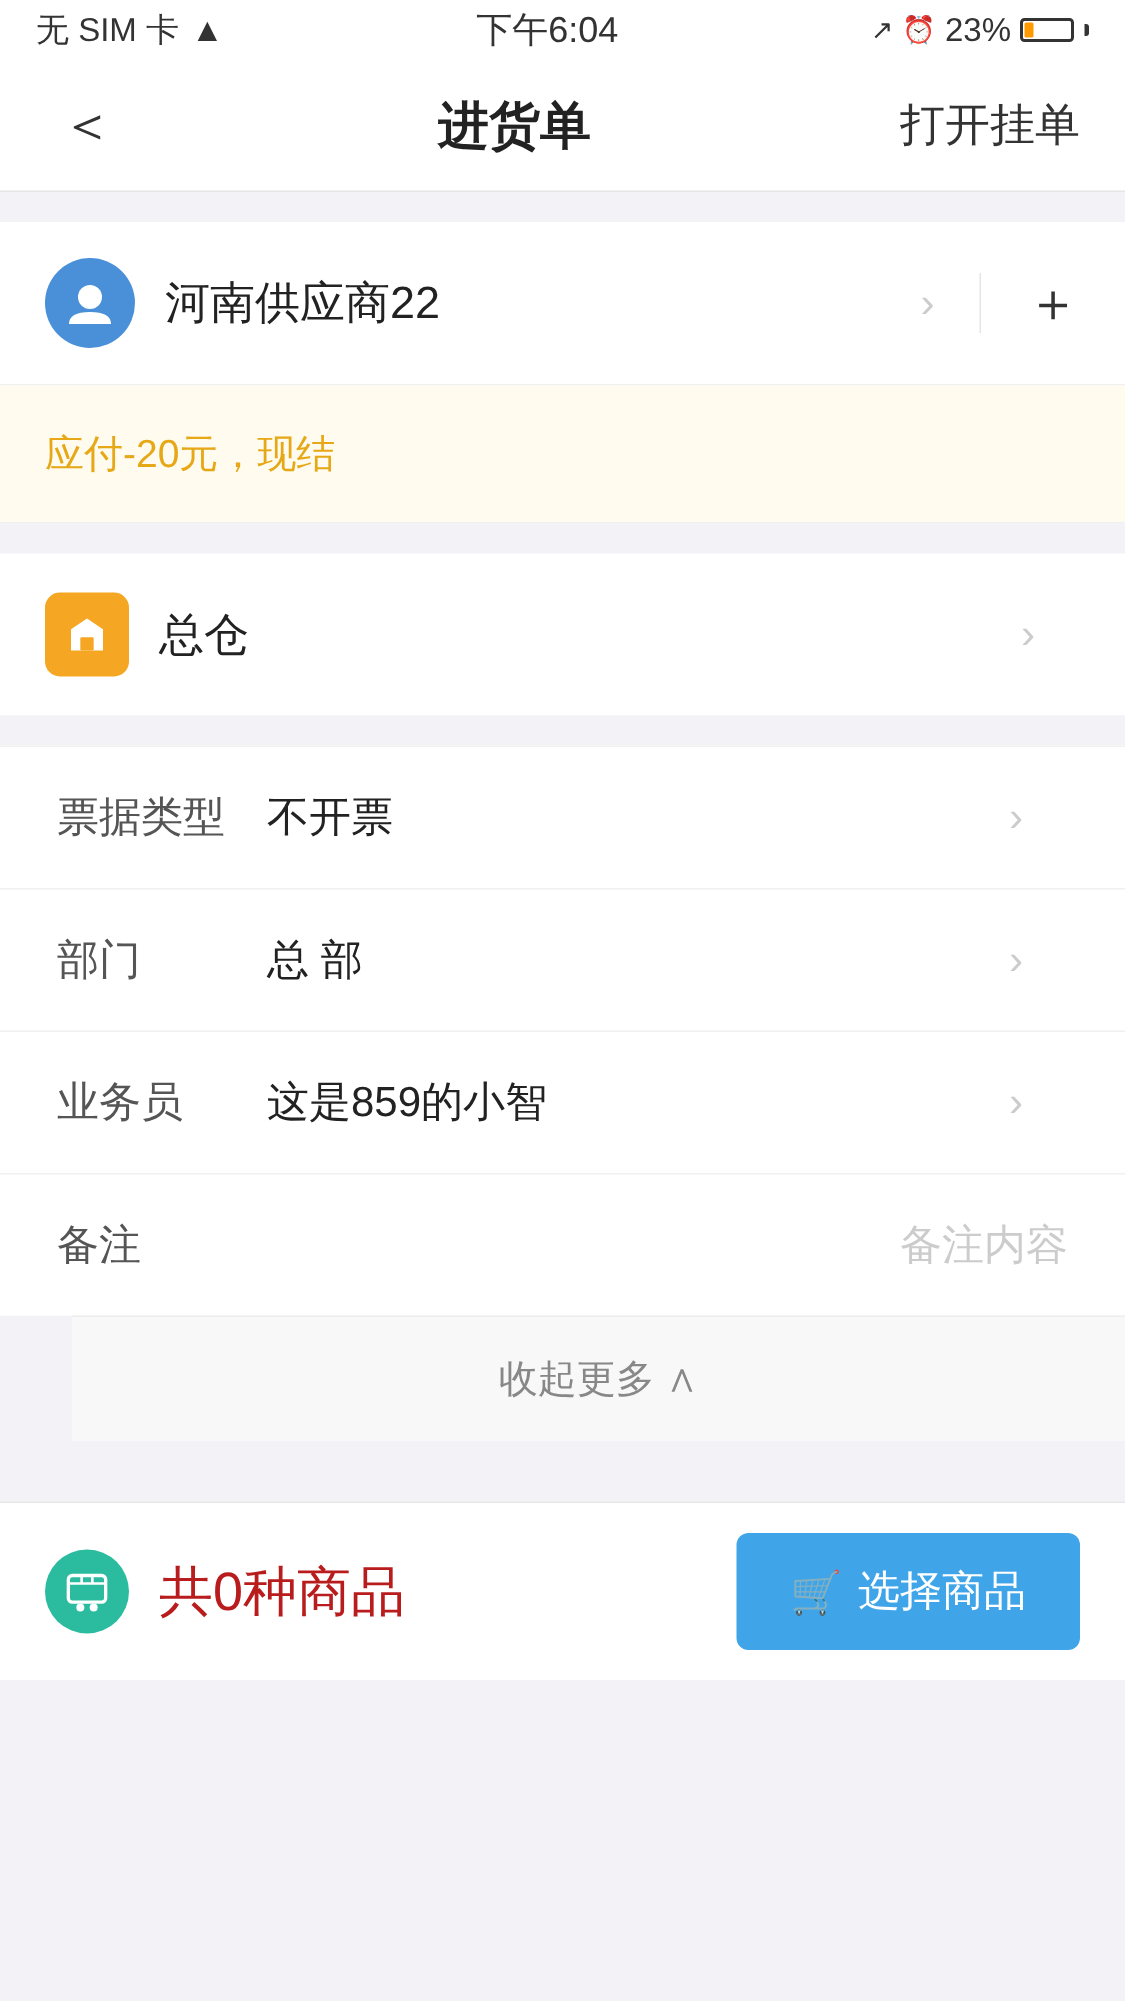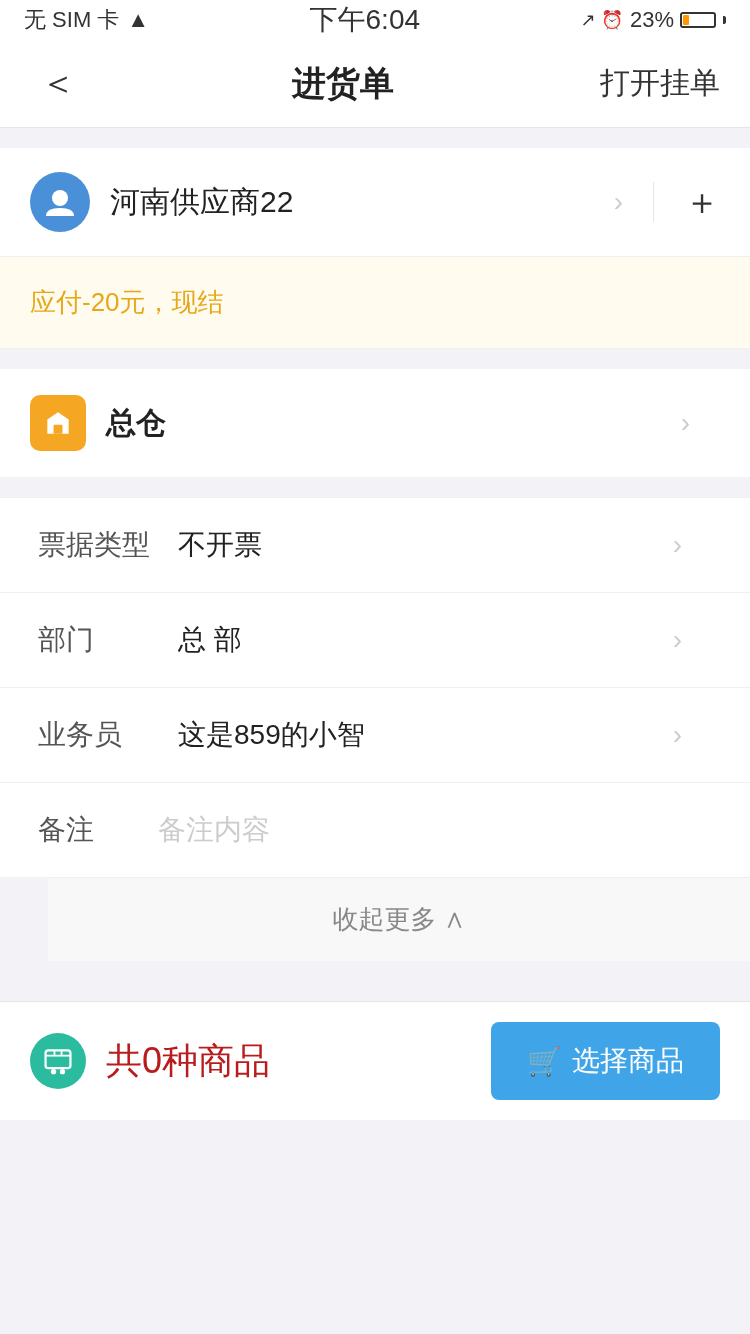--- a/index.html
+++ b/index.html
@@ -19,21 +19,21 @@
       height: 40px;
       background: #fff;
       display: flex;
       align-items: center;
       justify-content: space-between;
       padding: 0 24px;
       font-size: 22px;
       color: #333;
     }
     .status-left { display: flex; align-items: center; gap: 8px; }
-    .status-center { font-size: 28px; font-weight: 500; }
+    .status-center { font-size: 24px; font-weight: 500; }
     .status-right { display: flex; align-items: center; gap: 6px; font-size: 22px; }
     .battery-bar {
       display: inline-block;
       width: 36px; height: 16px;
       border: 2px solid #333;
       border-radius: 3px;
       position: relative;
       background: #fff;
     }
     .battery-bar::after {
@@ -153,21 +153,20 @@
       border-radius: 10px;
       background: #f5a623;
       display: flex; align-items: center; justify-content: center;
       margin-right: 20px;
       flex-shrink: 0;
     }
     .warehouse-label {
       flex: 1;
       font-size: 30px;
       color: #222;
-      font-weight: bold;
     }
 
     
     .form-row {
       display: flex;
       align-items: center;
       padding: 28px 38px;
       background: #fff;
       border-top: 1px solid #f0f0f0;
       min-height: 88px;
@@ -181,20 +180,22 @@
     .form-value {
       flex: 1;
       font-size: 28px;
       color: #222;
       margin-left: 20px;
     }
     .form-placeholder {
       flex: 1;
       font-size: 28px;
       color: #ccc;
+      margin-left: 20px;
+      text-align: right;
     }
 
     
     .collapse-row {
       background: #f8f8f8;
       text-align: center;
       padding: 24px 0;
       font-size: 26px;
       color: #888;
       cursor: pointer;

